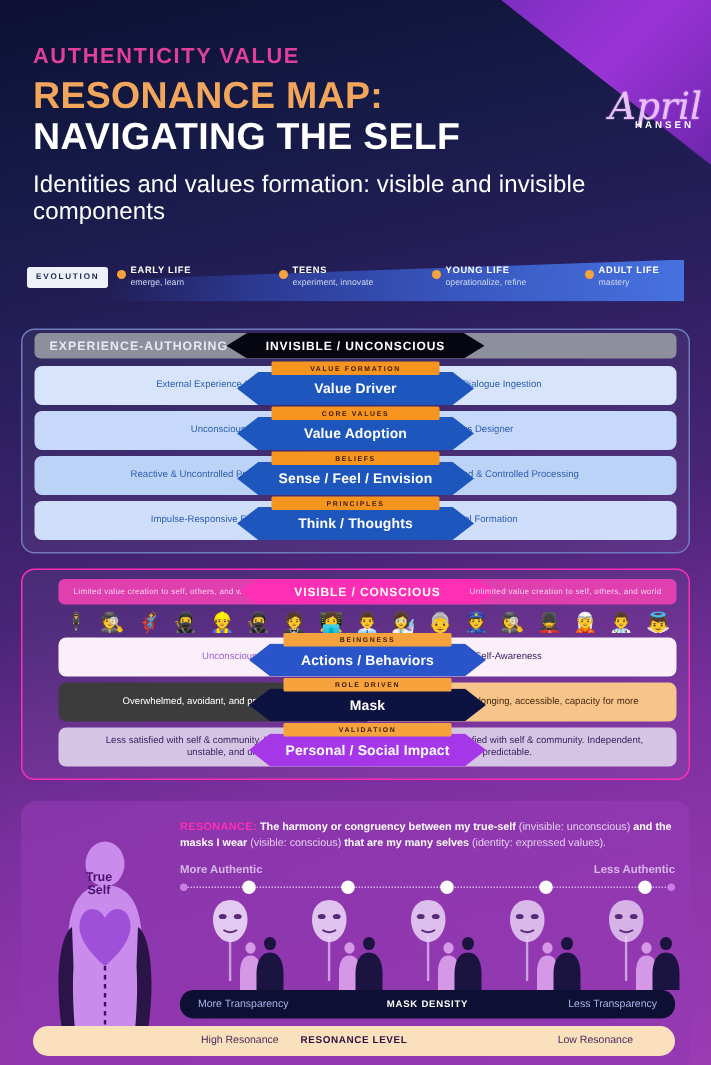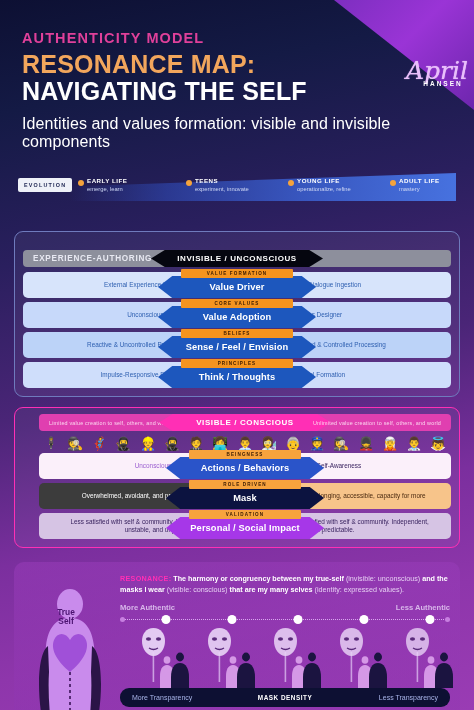--- a/index.html
+++ b/index.html
@@ -74,24 +74,24 @@
   .evo-label {
     margin-left: 9px; font-size: 6.2px; font-weight: bold;
     letter-spacing: .5px; color: #ffffff;
   }
   .evo-desc {
     margin-left: 9px; font-size: 5.8px; color: #cfd8f5; margin-top: 1.5px;
   }
   
   .panel { position: relative; margin: 0 14px; border-radius: 9px; }
   .panel-invisible {
-    margin-top: 24px;
+    margin-top: 12px;
     background: rgba(255,255,255,.05);
     border: 1.4px solid #6f7bbd;
-    padding: 18px 8px 8px 8px;
+    padding: 2px 8px 8px 8px;
   }
   .panel-visible {
     margin-top: 10px;
     background: rgba(255,255,255,.04);
     border: 1.6px solid #ff2fb5;
     padding: 6px 8px 8px 24px;
   }
   
   .sec-head { position: relative; height: 17px; margin-bottom: 5px; }
   .sec-head .bar {
@@ -207,21 +207,21 @@
 <div id="poster">
 
   <div class="corner-accent"></div>
 
   <div class="logo">
     <div class="script">April</div>
     <div class="sub">HANSEN</div>
   </div>
 
   <div class="header">
-    <div class="kicker">AUTHENTICITY MODEL</div>
+    <div class="kicker">AUTHENTICITY VALUE</div>
     <div class="title1">RESONANCE MAP:</div>
     <div class="title2">NAVIGATING THE SELF</div>
     <div class="subtitle">Identities and values formation: visible and invisible components</div>
   </div>
 
   <div class="evo-wrap">
     <div class="evo-band"></div>
     <div class="evo-badge">EVOLUTION</div>
     <div id="evo-stages">
         <div class="evo-item" style="left: 60px;">

